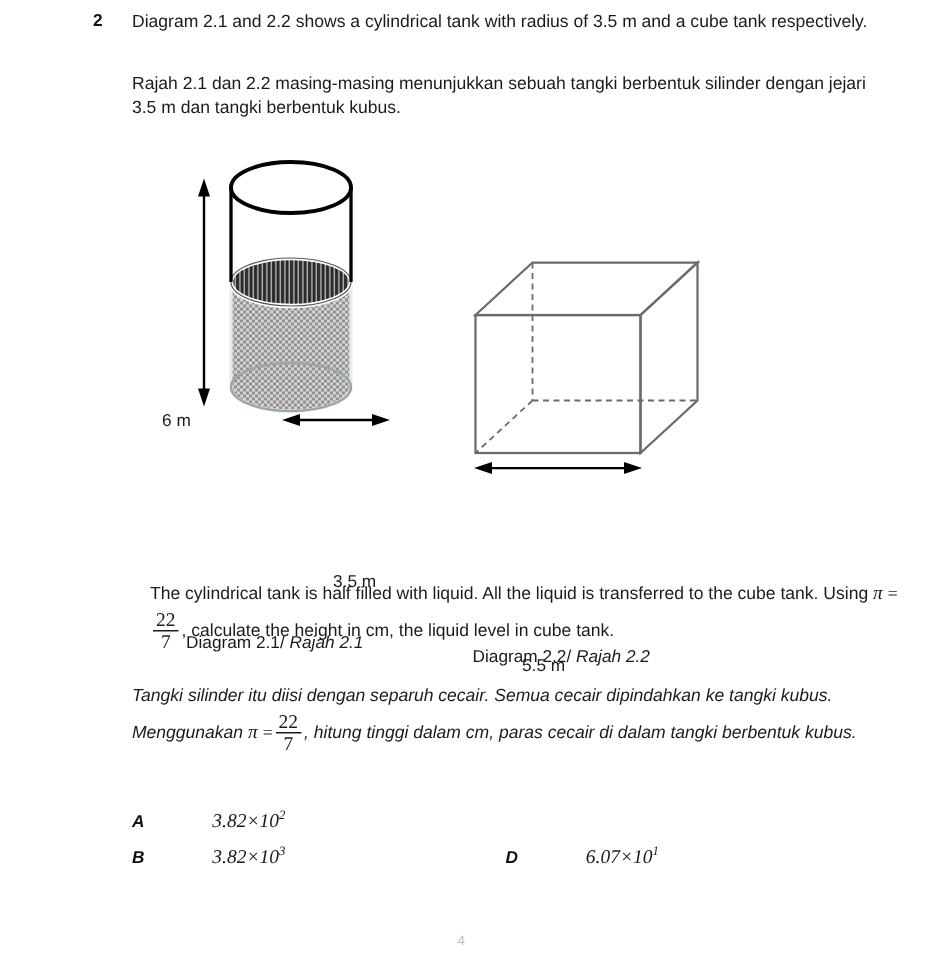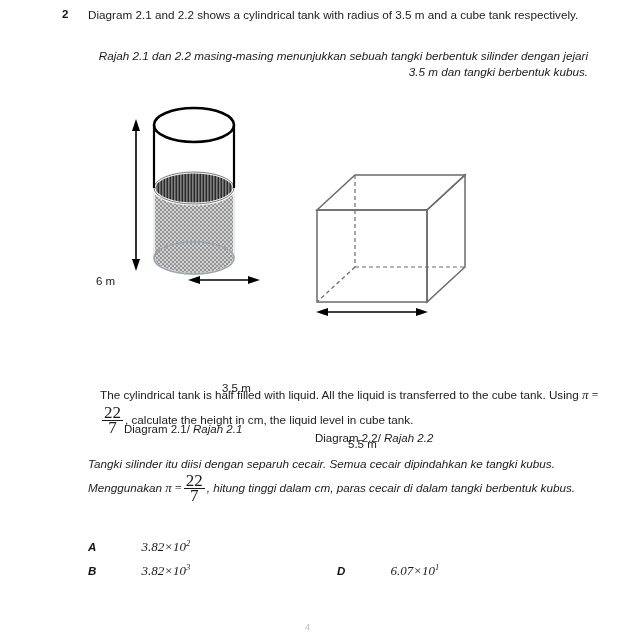--- a/index.html
+++ b/index.html
@@ -43,23 +43,21 @@
     line-height: 15.5px;
     color: #1b1b1b;
   }
   .stem-my {
     position: absolute;
     left: 88px;
     top: 48px;
     width: 500px;
     font-size: 11.7px;
     line-height: 15.5px;
-    font-style: italic;
-    color: #1b1b1b;
-    text-align: right;
+    color: #1b1b1b;
   }
 
   
   .figures {
     position: absolute;
     left: 0;
     top: 95px;
     width: 617px;
     height: 265px;
   }
@@ -88,21 +86,21 @@
   .cap-21 { left: 124px; top: 316px; margin-top: 12px; }
   .cap-22 { left: 315px; top: 337px; }
   .cap i { font-style: italic; }
 
   .dim-label {
     position: absolute;
     font-size: 11.5px;
     color: #1b1b1b;
     white-space: nowrap;
   }
-  .lbl-6m   { left: 96px; top: 180px; }
+  .lbl-6m   { left: 108px; top: 180px; }
   .lbl-35m  { left: 222px; top: 287px; }
   .lbl-55m  { left: 348px; top: 307px; margin-top: 36px; }
 
   
   .body-en {
     position: absolute;
     left: 100px;
     top: 383px;
     width: 505px;
     font-size: 11.7px;
@@ -119,21 +117,21 @@
     font-style: italic;
     color: #1b1b1b;
   }
 
   .frac {
     display: inline-block;
     vertical-align: middle;
     text-align: center;
     font-family: "Liberation Serif", serif;
     font-style: normal;
-    font-size: 17px;
+    font-size: 13px;
     line-height: 11.5px;
     margin: 0 2px;
     position: relative;
     top: -1px;
   }
   .frac .num {
     display: block;
     padding: 0 2px 1px 2px;
   }
   .frac .bar {

